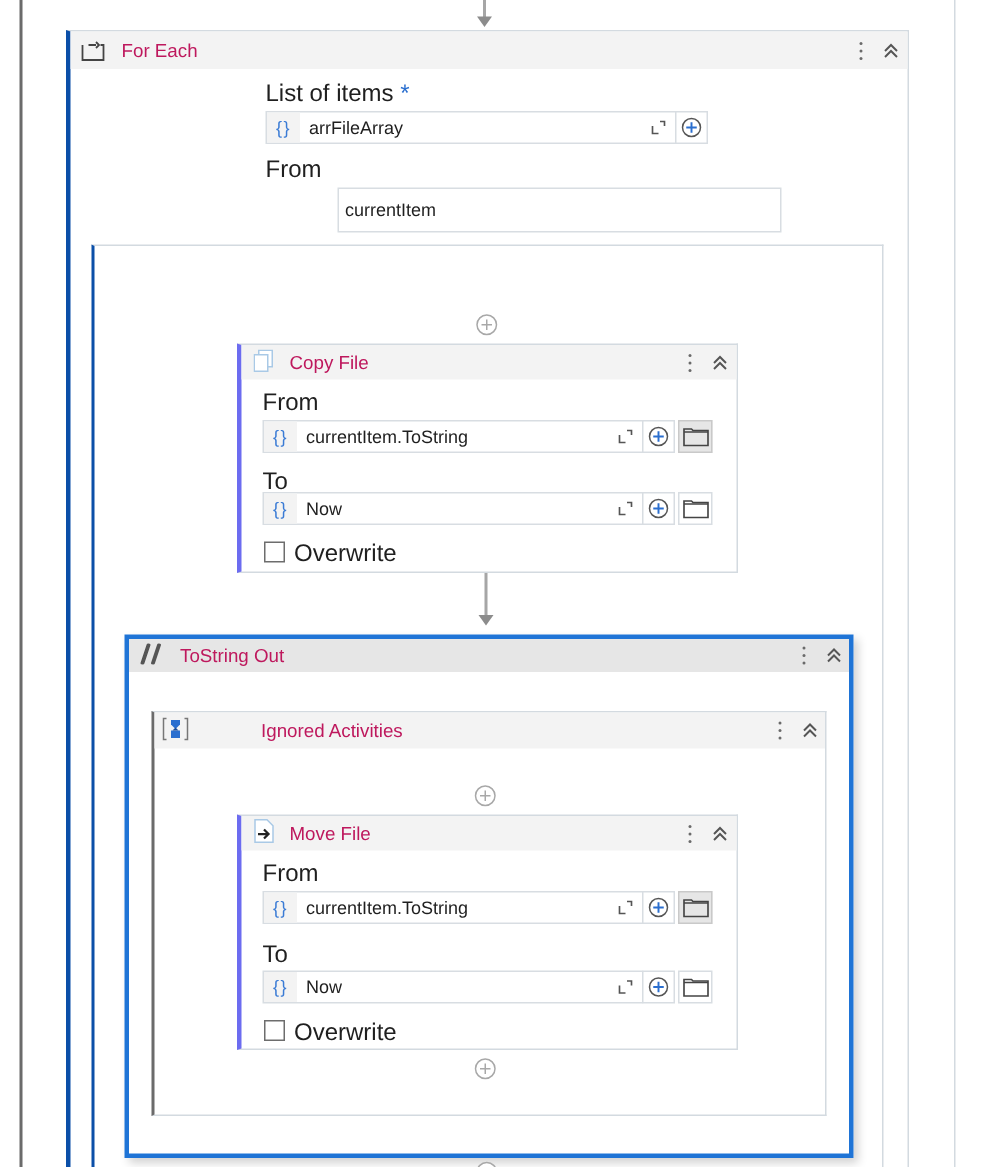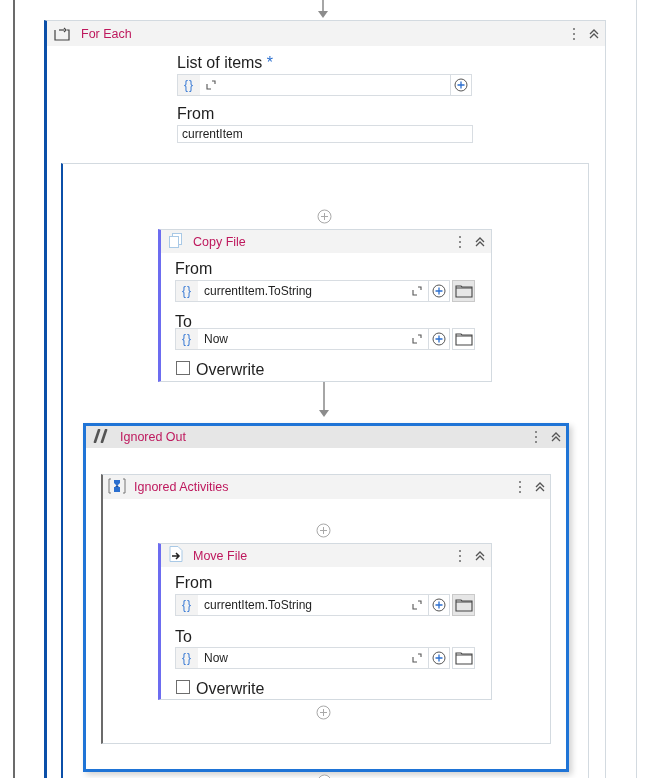--- a/index.html
+++ b/index.html
@@ -19,21 +19,21 @@
   .label { position: absolute; font-size: 16px; color: #1f1f1f; }
   .req { color: #2b6fcf; }
 
   .field { position: absolute; height: 22px; border: 1px solid #d8dde2; background: #fff; display: flex; align-items: center; }
   .field .brace { width: 22px; height: 100%; background: #f3f3f3; color: #3a7bd5; font-size: 12px; display: flex; align-items: center; justify-content: center; letter-spacing: 1px; }
   .field .val { flex: 1; padding-left: 6px; font-size: 12px; color: #1f1f1f; white-space: nowrap; overflow: hidden; }
   .field .expand { width: 22px; height: 100%; display: flex; align-items: center; justify-content: center; cursor: pointer; }
   .plusbox { position: absolute; width: 22px; height: 22px; border: 1px solid #d8dde2; background: #fff; display: flex; align-items: center; justify-content: center; cursor: pointer; }
   .folderbox { position: absolute; width: 23px; height: 22px; border: 1px solid #d8dde2; background: #fff; display: flex; align-items: center; justify-content: center; cursor: pointer; }
   .folderbox.active { background: #e6e6e6; border-color: #c9c9c9; }
-  .plain-input { position: absolute; height: 18px; border: 1px solid #d8dde2; background: #fff; padding-left: 4px; font-size: 12px; display: flex; align-items: center; }
+  .plain-input { position: absolute; height: 30px; border: 1px solid #d8dde2; background: #fff; padding-left: 4px; font-size: 12px; display: flex; align-items: center; margin-left: 48px; }
   .checkbox { position: absolute; width: 14px; height: 14px; border: 1px solid #6d6d6d; background: #fff; cursor: pointer; }
   .add-circle { position: absolute; width: 15px; height: 15px; cursor: pointer; }
   .arrow-line { position: absolute; width: 2px; background: #a6a6a6; }
   .arrow-head { position: absolute; width: 0; height: 0; border-left: 5px solid transparent; border-right: 5px solid transparent; border-top: 7px solid #8c8c8c; }
 </style>
 </head>
 <body>
 
 <div class="vline" style="left:13px;width:2px;background:#6b6b6b;"></div>
 <div class="vline" style="left:636px;width:1px;background:#d3dae0;"></div>
@@ -61,20 +61,21 @@
           <path d="M3 7 L7 3 L11 7 M3 11 L7 7 L11 11" fill="none" stroke="#555" stroke-width="1.3"></path>
         </svg>
     </div>
   </div>
 
   <div class="label" style="left:130px;top:33px;">
     <span>List of items</span> <span class="req">*</span>
   </div>
   <div class="field" style="left:130px;top:53px;width:274px;">
     <span class="brace">{}</span>
+    <span class="val">arrFileArray</span>
     <span class="expand">
         <svg width="10" height="10" viewBox="0 0 10 10">
           <path d="M1 4 V9 H5 M6 1 H9 V4" fill="none" stroke="#555" stroke-width="1.1"></path>
         </svg>
       </span>
   </div>
   <div class="plusbox" style="left:403px;top:53px;">
     <svg width="14" height="14" viewBox="0 0 14 14">
         <circle cx="7" cy="7" r="6" fill="none" stroke="#555" stroke-width="1"></circle>
         <path d="M7 3.5 V10.5 M3.5 7 H10.5" stroke="#2b6fcf" stroke-width="1.3"></path>
@@ -164,35 +165,35 @@
     <div class="arrow-line" style="left:260px;top:218px;height:30px;"></div>
     <div class="arrow-head" style="left:256px;top:246px;"></div>
 
     <div class="card" style="left:20px;top:259px;width:486px;height:349px;border:3px solid #1f74d6;box-shadow:3px 3px 6px rgba(0,0,0,0.18);">
       <div class="card-header" style="height:22px;background:#e6e6e6;">
         <span style="margin-left:7px;width:16px;display:inline-block;">
           <svg width="16" height="14" viewBox="0 0 16 14">
               <path d="M6 1 L2 13 M13 1 L9 13" stroke="#555" stroke-width="2.6" stroke-linecap="round"></path>
             </svg>
         </span>
-        <span class="card-title" style="margin-left:11px;">Ignored Out</span>
+        <span class="card-title" style="margin-left:11px;">ToString Out</span>
         <div class="hdr-actions" style="right:3px;">
           <div class="kebab">
               <i></i>
               <i></i>
               <i></i>
             </div>
           <svg class="chev2" viewBox="0 0 14 14">
               <path d="M3 7 L7 3 L11 7 M3 11 L7 7 L11 11" fill="none" stroke="#555" stroke-width="1.3"></path>
             </svg>
         </div>
       </div>
 
       <div class="card" style="left:15px;top:48px;width:450px;height:270px;border-left:2px solid #6b6b6b;">
-        <div class="card-header" style="height:24px;">
+        <div class="card-header" style="height:24px;gap:40px;">
           <span style="margin-left:5px;width:18px;display:inline-block;">
             <svg width="18" height="16" viewBox="0 0 18 16">
                 <path d="M3 1 H1 V15 H3 M15 1 H17 V15 H15" fill="none" stroke="#777" stroke-width="1"></path>
                 <path d="M6 2 H12 V5 L9 8 L6 5 Z" fill="#2b6fcf"></path>
                 <path d="M6 9 H12 V14 H6 Z" fill="#2b6fcf"></path>
                 <path d="M9 7 L11 9 H7 Z" fill="#1e4f9a"></path>
               </svg>
           </span>
           <span class="card-title" style="margin-left:8px;">Ignored Activities</span>
           <div class="hdr-actions" style="right:3px;">

